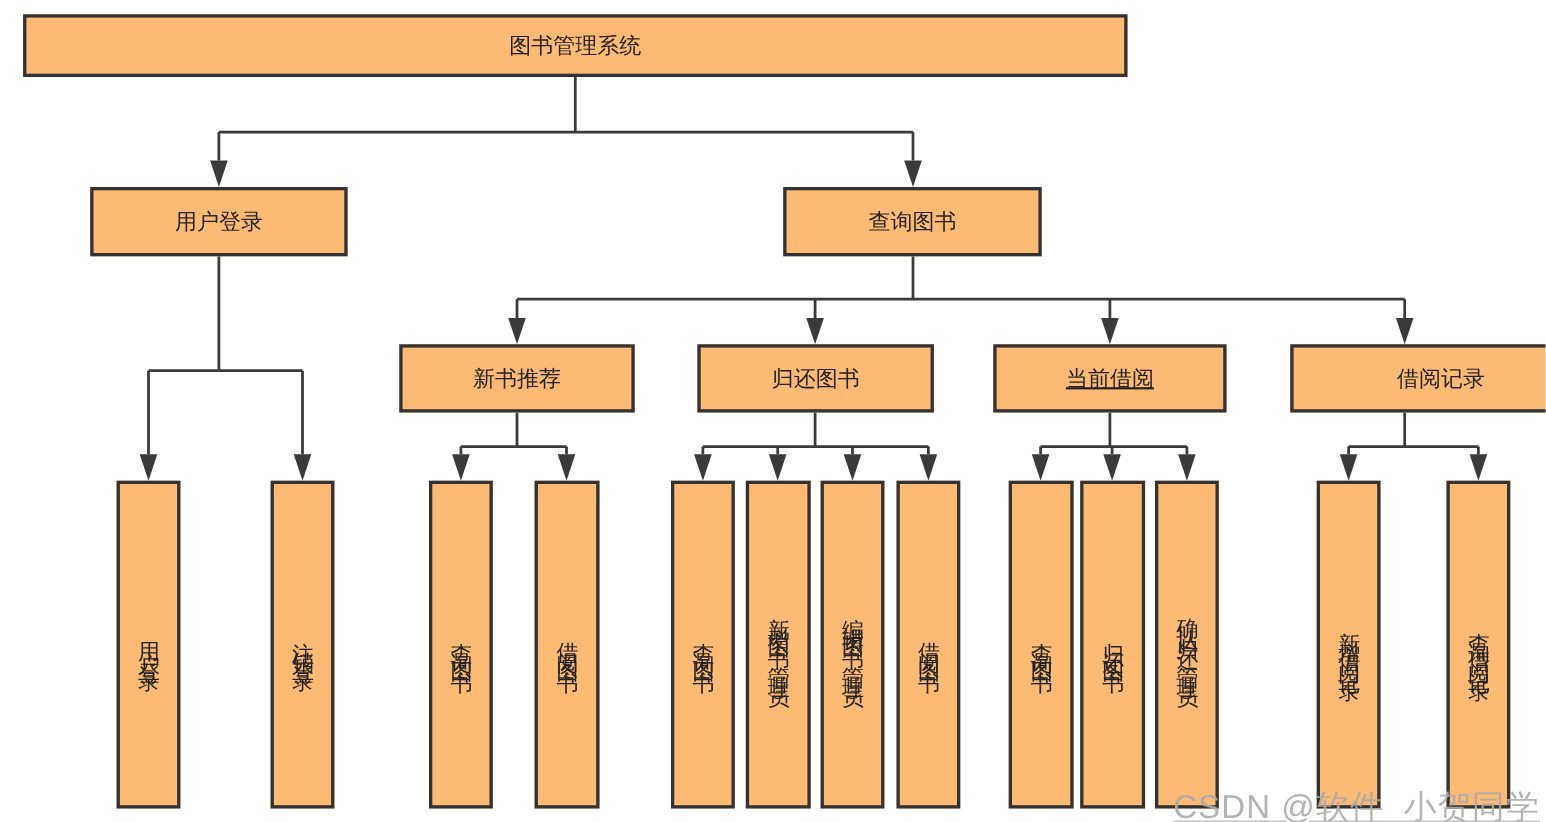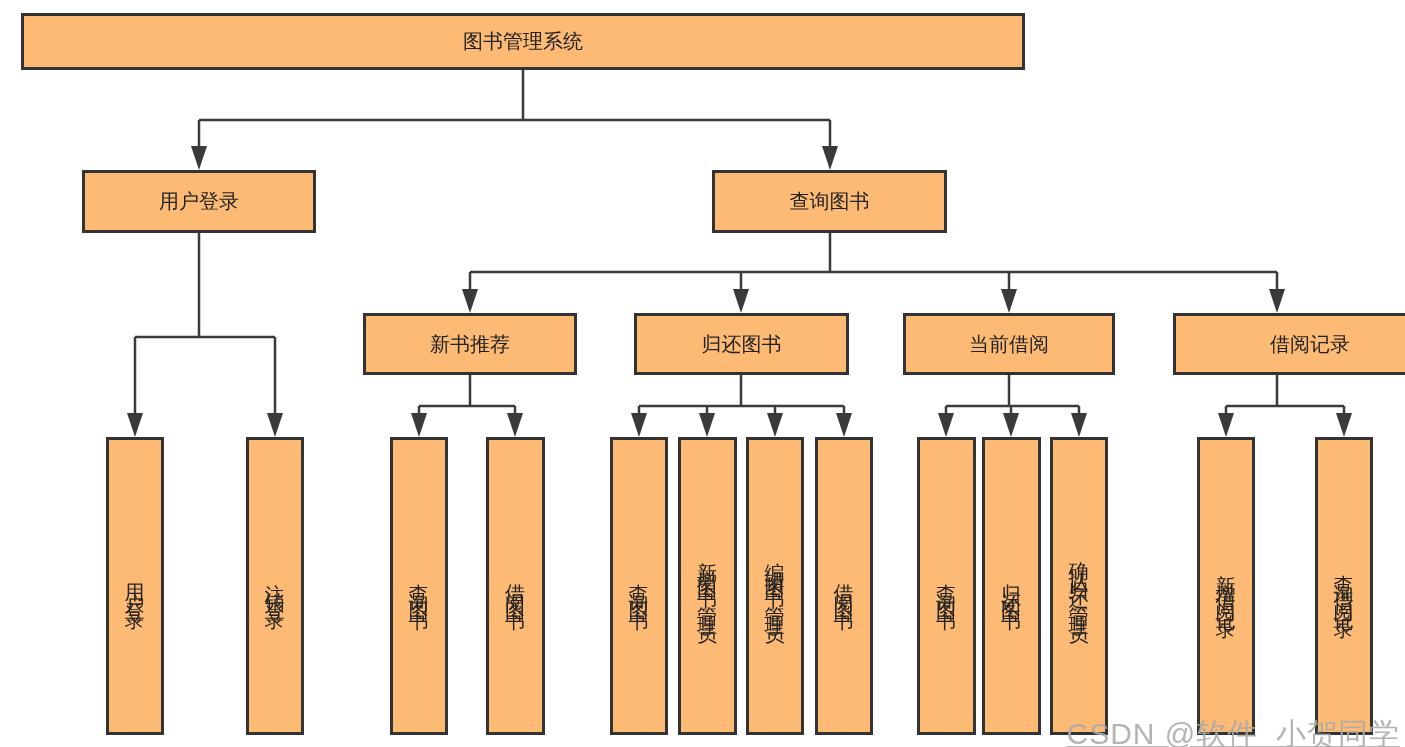--- a/index.html
+++ b/index.html
@@ -111,21 +111,21 @@
   <div class="box" style="left:712px; top:170px; width:235px; height:63px;">
     <span class="label">查询图书</span>
   </div>
 
   <div class="box" style="left:363px; top:313px; width:214px; height:62px;">
     <span class="label">新书推荐</span>
   </div>
   <div class="box" style="left:634px; top:313px; width:215px; height:62px;">
     <span class="label">归还图书</span>
   </div>
-  <div class="box" style="left:903px; top:313px; width:212px; height:62px;">
+  <div class="box" style="left:903px; top:313px; width:212px; height:62px;text-decoration:underline;">
     <span class="label">当前借阅</span>
   </div>
   <div class="box" style="left:1173px; top:313px; width:244px; height:62px;padding-left:30px;">
     <span class="label">借阅记录</span>
   </div>
 
   <div class="box vbox" style="left:106px; top:437px; width:58px; height:298px;">
     <span class="label">用户登录</span>
   </div>
   <div class="box vbox" style="left:246px; top:437px; width:58px; height:298px;">

